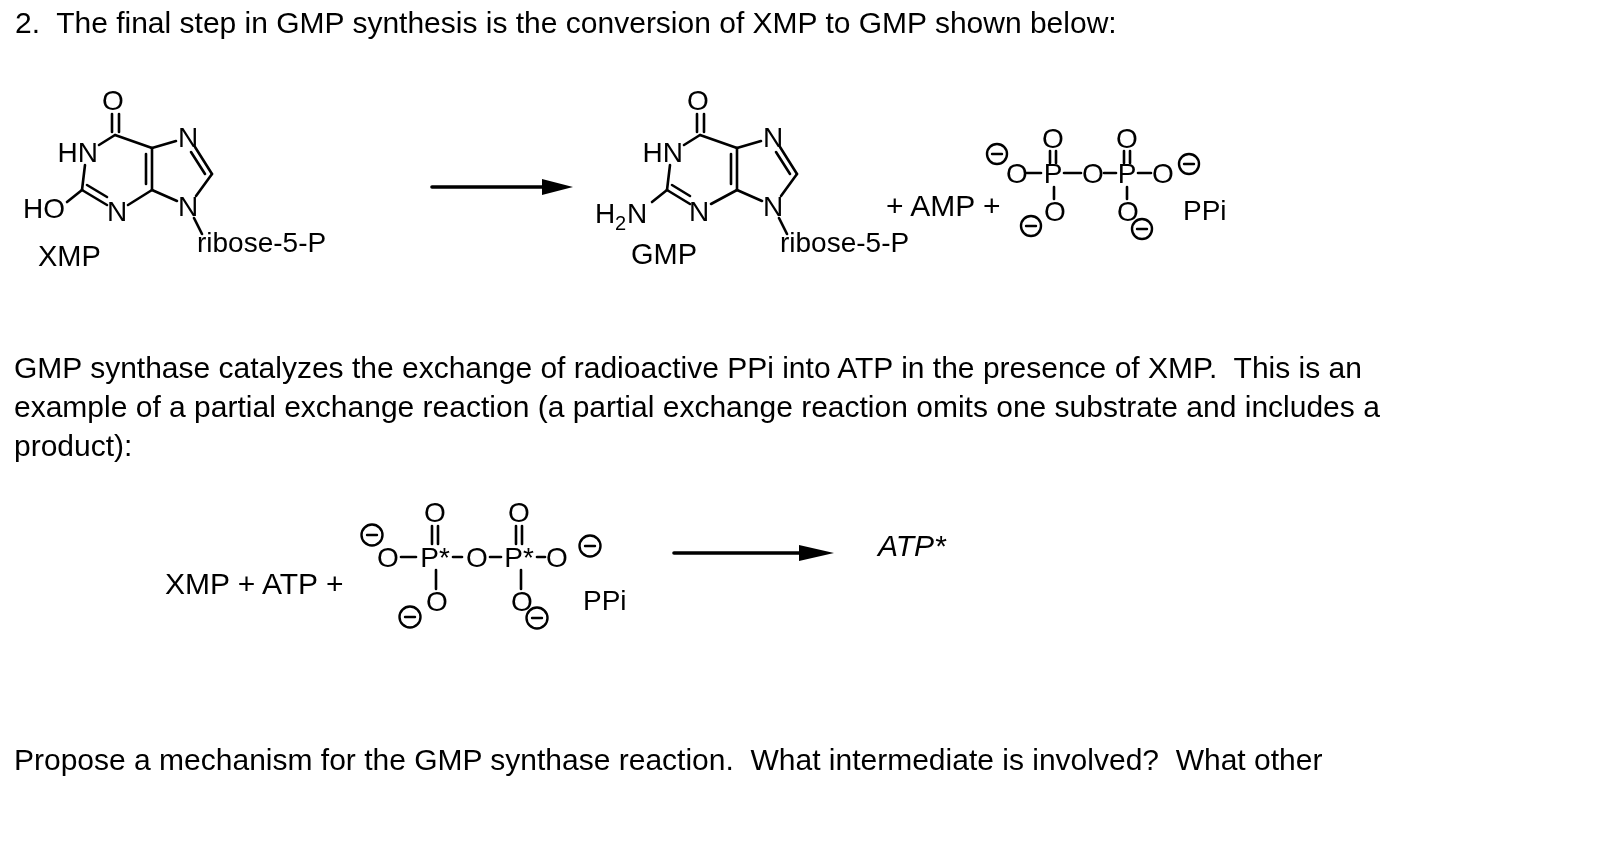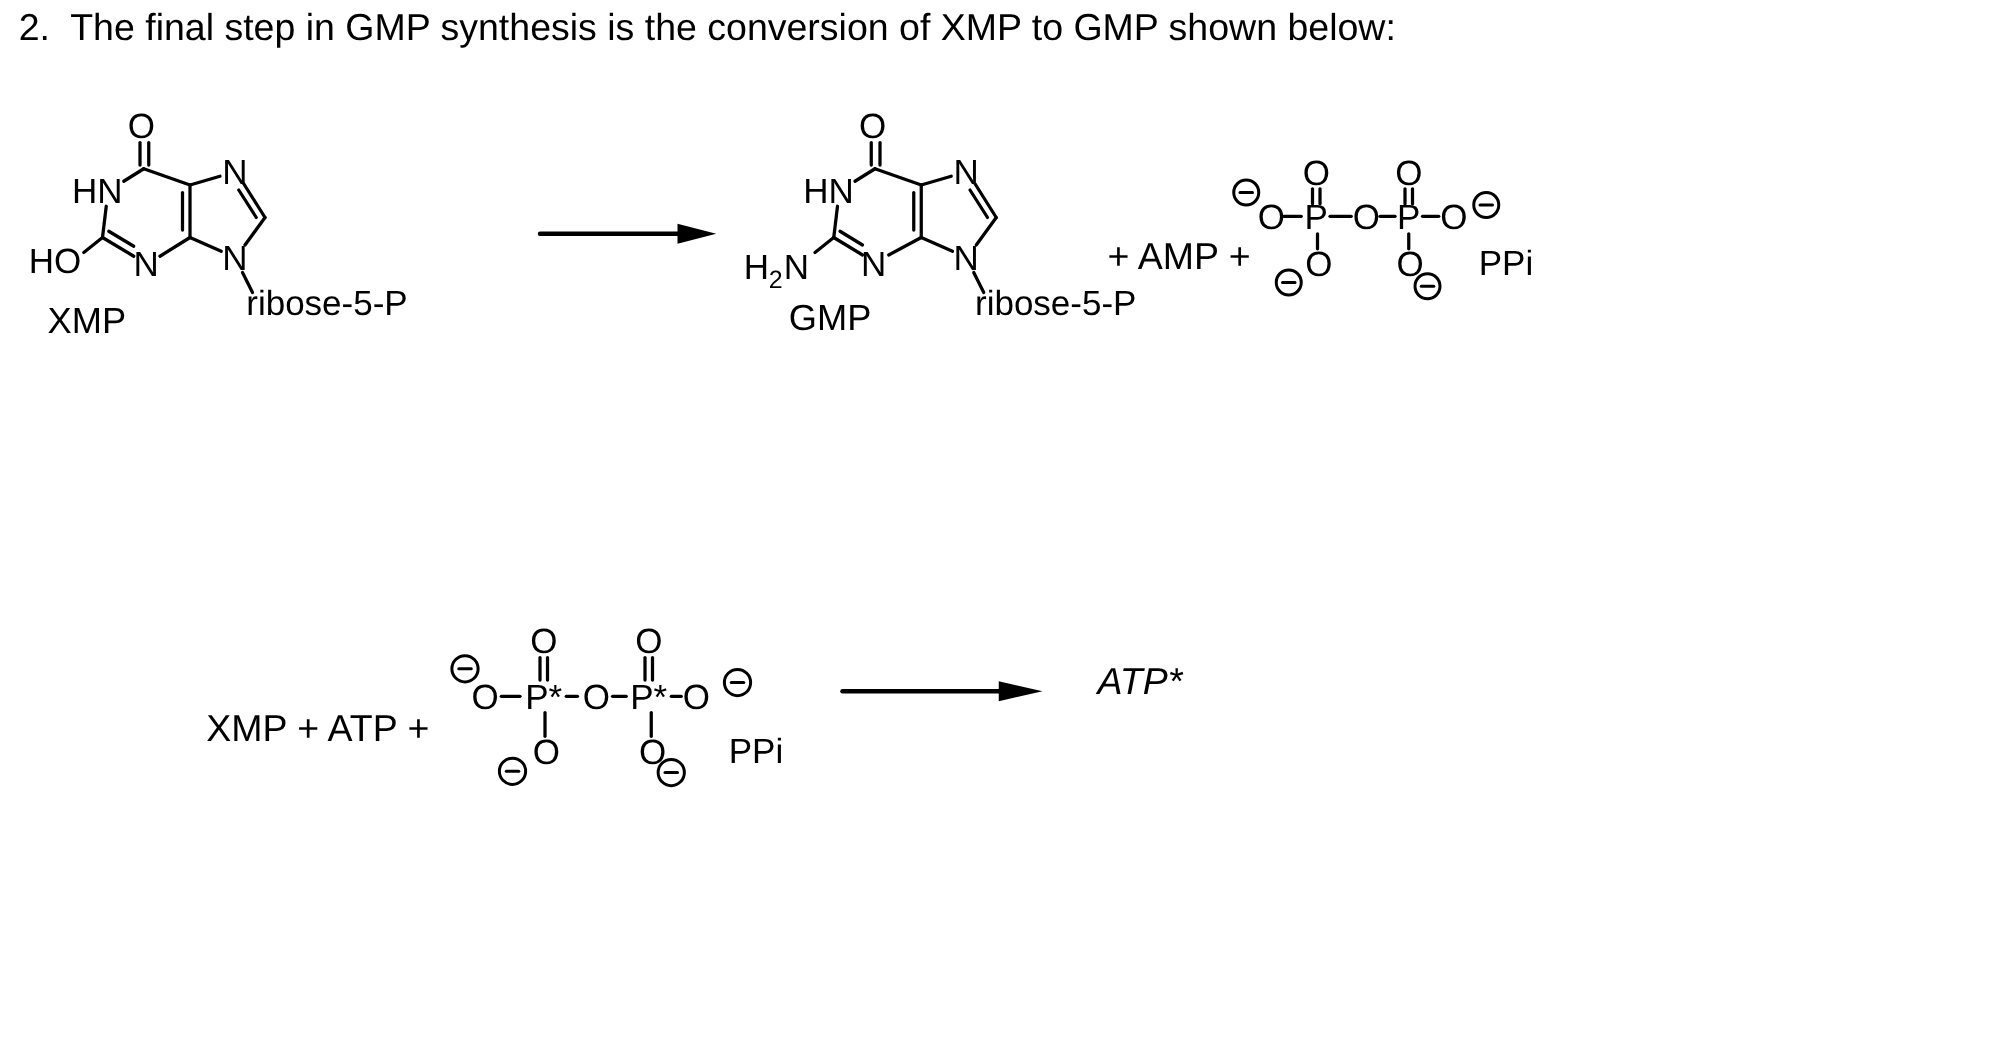--- a/index.html
+++ b/index.html
@@ -162,20 +162,25 @@
     <text x="113" y="63" text-anchor="middle">O</text>
     <text x="147" y="63" text-anchor="middle">P</text>
     <text x="183" y="63" text-anchor="middle">O</text>
     <text x="73" y="28" text-anchor="middle">O</text>
     <text x="147" y="28" text-anchor="middle">O</text>
     <text x="75" y="101" text-anchor="middle">O</text>
     <text x="148" y="101" text-anchor="middle">O</text>
     <text x="203" y="100">PPi</text>
   </svg>
 
+  <div class="para" style="left:14px;top:348px;">
+    <div>GMP synthase catalyzes the exchange of radioactive PPi into ATP in the presence of XMP.  This is an</div>
+    <div>example of a partial exchange reaction (a partial exchange reaction omits one substrate and includes a</div>
+    <div>product):</div>
+  </div>
 
   <div class="rxtext" style="left:165px;top:530px;margin-top:34px;">XMP + ATP +</div>
 
   <svg style="left:350px;top:498px;" width="300" height="135" viewBox="0 0 300 135">
     <g>
       <line x1="51" y1="59" x2="66" y2="59"></line>
       <line x1="103" y1="59" x2="112" y2="59"></line>
       <line x1="140" y1="59" x2="151" y2="59"></line>
       <line x1="187" y1="59" x2="195" y2="59"></line>
       <line x1="82" y1="28" x2="82" y2="46"></line>
@@ -214,15 +219,16 @@
   </svg>
 
   <svg style="left:672px;top:538px;" width="165" height="30" viewBox="0 0 165 30">
     <line class="arrowline" x1="2" y1="15" x2="130" y2="15"></line>
     <polygon points="127,7 162,15 127,23"></polygon>
   </svg>
 
   <div class="rxtext" style="left:878px;top:526px;font-style:italic;">ATP*</div>
 
   <div class="para" style="left:14px;top:740px;">
+    <div>Propose a mechanism for the GMP synthase reaction.  What intermediate is involved?  What other</div>
   </div>
 
 </div>
 
 </body></html>

